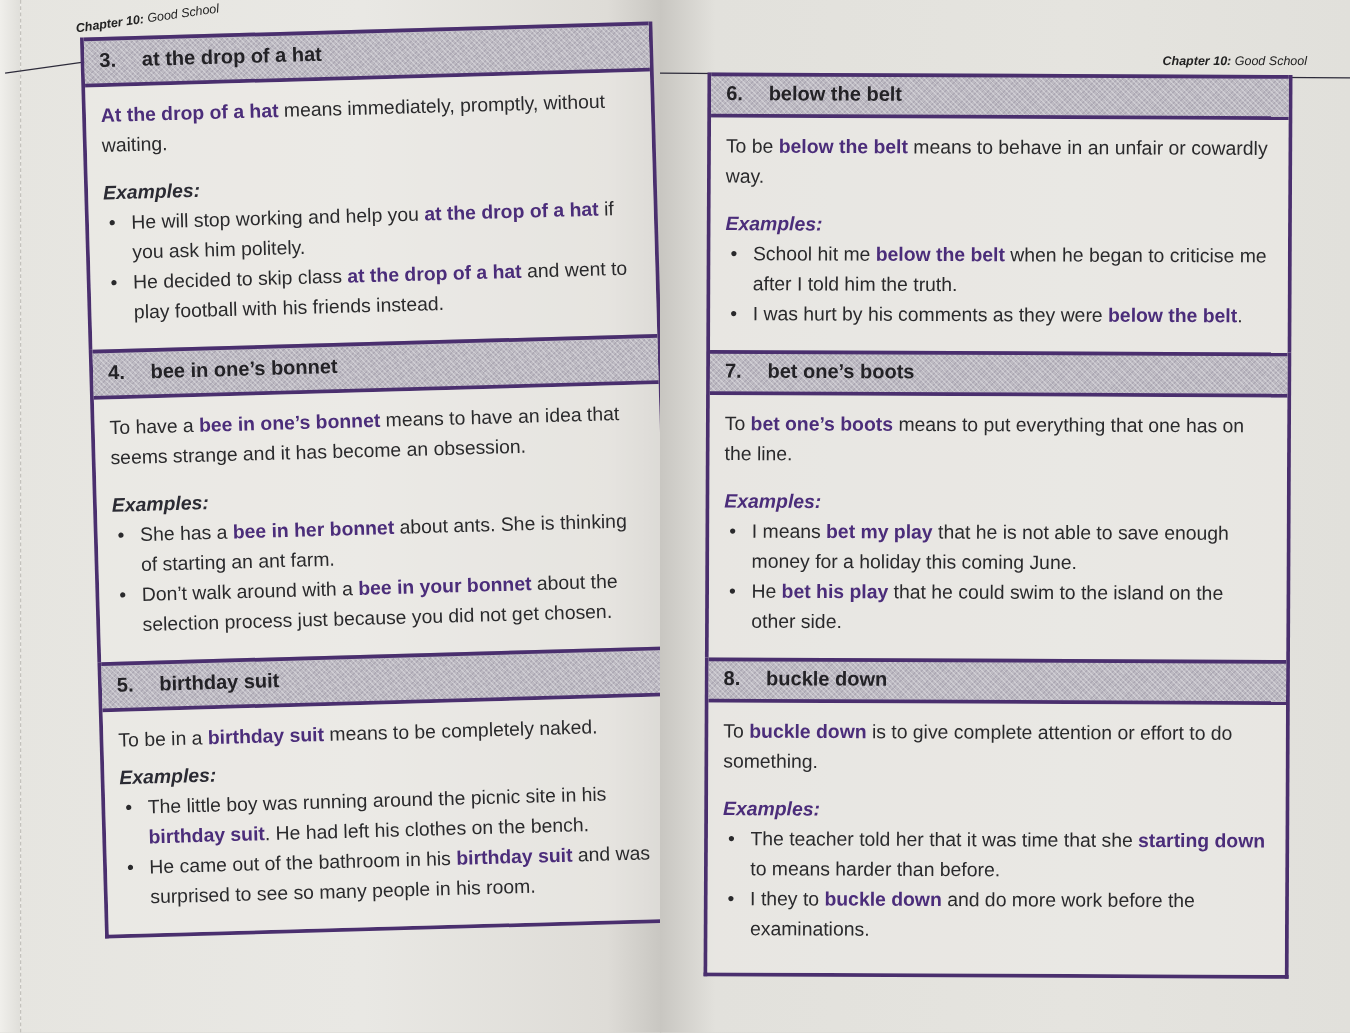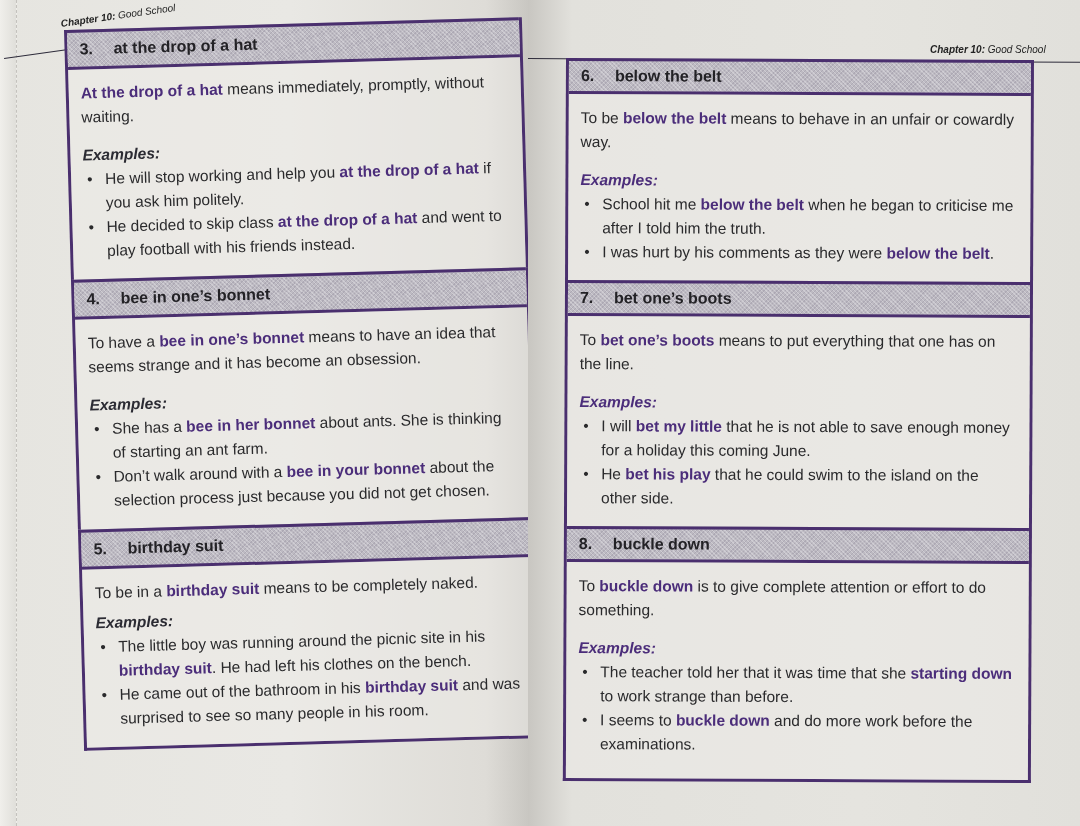--- a/index.html
+++ b/index.html
@@ -162,33 +162,33 @@
 
   <div class="entry">
     <div class="entry-header">
       <span class="entry-num">7.</span>
       <span class="entry-title">bet one’s boots</span>
     </div>
     <div class="entry-body">
       <p class="definition"><span>To </span><span class="kw">bet one’s boots</span><span> means to put everything that one has on the line.</span></p>
       <p class="examples-label">Examples:</p>
       <ul class="examples">
-        <li><span>I will </span><span class="kw">bet my little</span><span> that he is not able to save enough money for a holiday this coming June.</span></li>
+        <li><span>I means </span><span class="kw">bet my play</span><span> that he is not able to save enough money for a holiday this coming June.</span></li>
         <li><span>He </span><span class="kw">bet his play</span><span> that he could swim to the island on the other side.</span></li>
       </ul>
     </div>
   </div>
 
   <div class="entry entry-last">
     <div class="entry-header">
       <span class="entry-num">8.</span>
       <span class="entry-title">buckle down</span>
     </div>
     <div class="entry-body" style="padding-bottom:22px;">
       <p class="definition"><span>To </span><span class="kw">buckle down</span><span> is to give complete attention or effort to do something.</span></p>
       <p class="examples-label">Examples:</p>
       <ul class="examples">
-        <li><span>The teacher told her that it was time that she </span><span class="kw">starting down</span><span> to work strange than before.</span></li>
-        <li><span>I seems to </span><span class="kw">buckle down</span><span> and do more work before the examinations.</span></li>
+        <li><span>The teacher told her that it was time that she </span><span class="kw">starting down</span><span> to means harder than before.</span></li>
+        <li><span>I they to </span><span class="kw">buckle down</span><span> and do more work before the examinations.</span></li>
       </ul>
     </div>
   </div>
 </div>
 
 </body></html>

